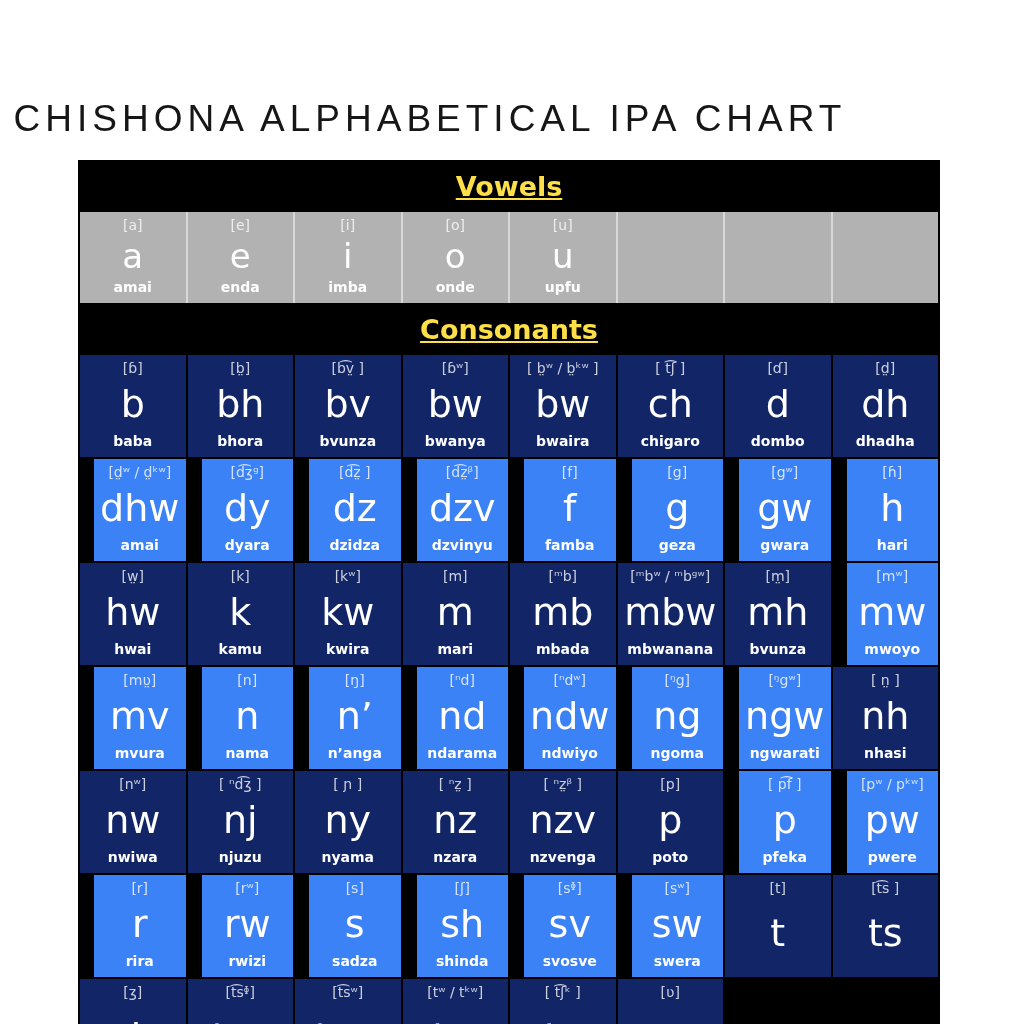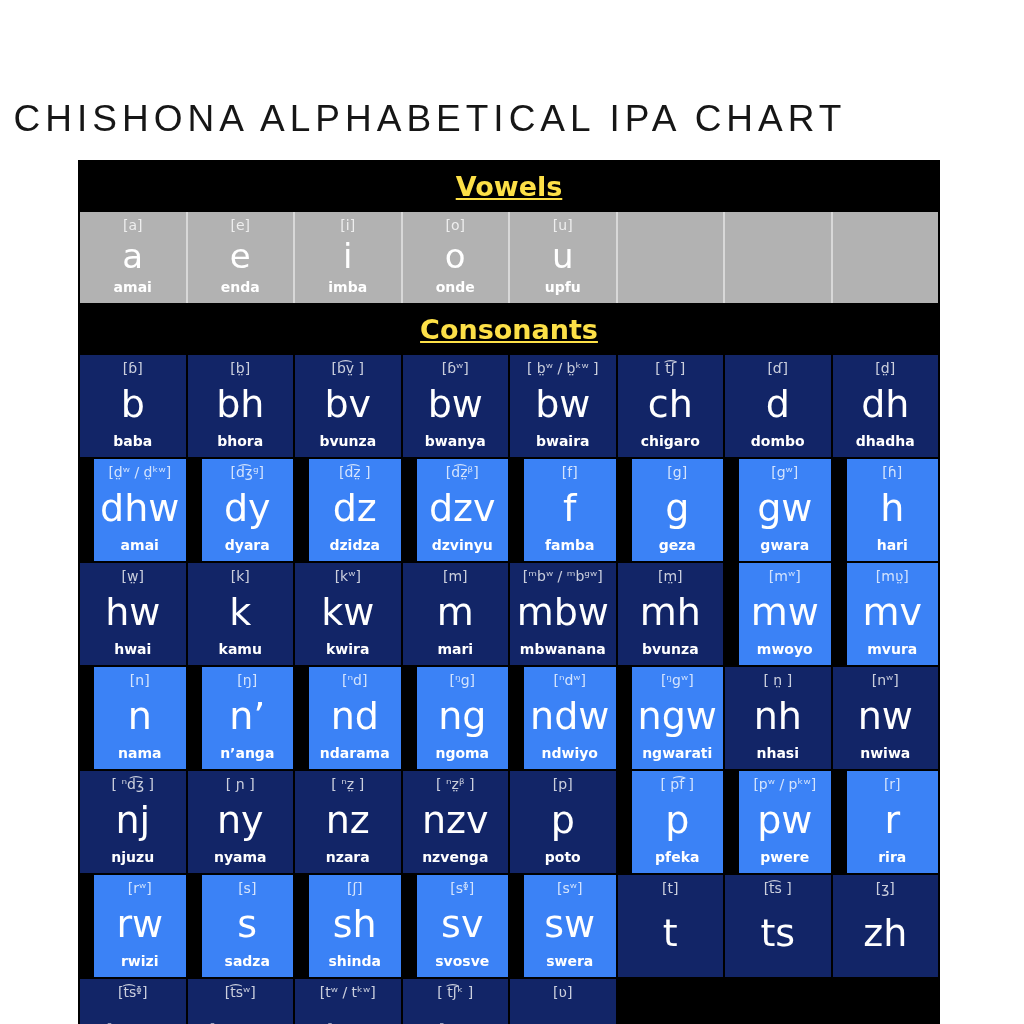--- a/index.html
+++ b/index.html
@@ -232,20 +232,25 @@
          <span class="ipa">[kʷ]</span>
          <span class="letter">kw</span>
          <span class="example">kwira</span>
        </div>
       <div class="cell row-dark">
          <span class="ipa">[m]</span>
          <span class="letter">m</span>
          <span class="example">mari</span>
        </div>
       <div class="cell row-dark">
+         <span class="ipa">[ᵐb]</span>
+         <span class="letter">mb</span>
+         <span class="example">mbada</span>
+       </div>
+      <div class="cell row-dark">
          <span class="ipa">[ᵐbʷ / ᵐbᵍʷ]</span>
          <span class="letter">mbw</span>
          <span class="example">mbwanana</span>
        </div>
       <div class="cell row-dark">
          <span class="ipa">[m̤]</span>
          <span class="letter">mh</span>
          <span class="example">bvunza</span>
        </div>
       <div class="cell row-light">
@@ -267,28 +272,28 @@
          <span class="ipa">[ŋ]</span>
          <span class="letter">n’</span>
          <span class="example">n’anga</span>
        </div>
       <div class="cell row-light">
          <span class="ipa">[ⁿd]</span>
          <span class="letter">nd</span>
          <span class="example">ndarama</span>
        </div>
       <div class="cell row-light">
+         <span class="ipa">[ⁿdʷ]</span>
+         <span class="letter">ndw</span>
+         <span class="example">ndwiyo</span>
+       </div>
+      <div class="cell row-light">
          <span class="ipa">[ᵑg]</span>
          <span class="letter">ng</span>
          <span class="example">ngoma</span>
-       </div>
-      <div class="cell row-light">
-         <span class="ipa">[ⁿdʷ]</span>
-         <span class="letter">ndw</span>
-         <span class="example">ndwiyo</span>
        </div>
       <div class="cell row-light">
          <span class="ipa">[ᵑgʷ]</span>
          <span class="letter">ngw</span>
          <span class="example">ngwarati</span>
        </div>
       <div class="cell row-dark">
          <span class="ipa">[ n̤ ]</span>
          <span class="letter">nh</span>
          <span class="example">nhasi</span>

